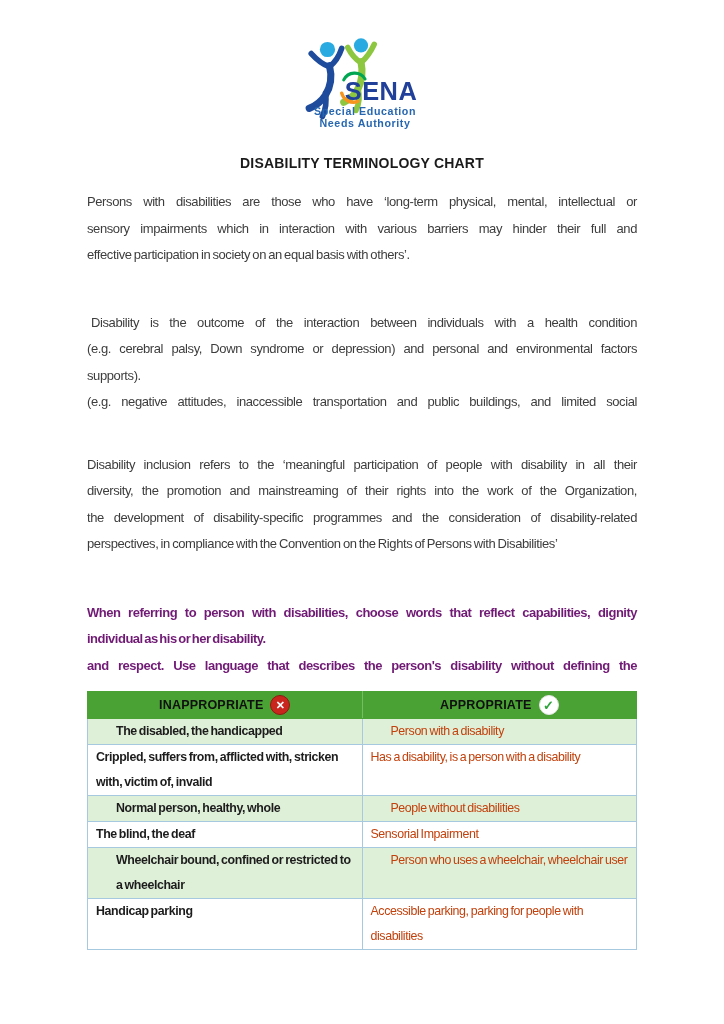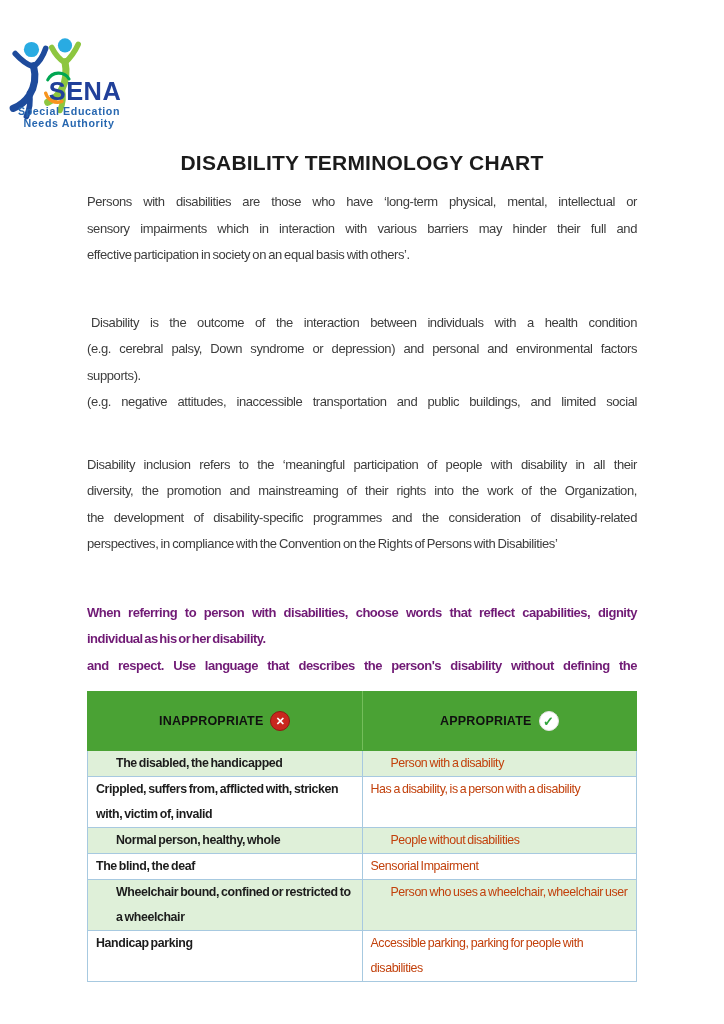--- a/index.html
+++ b/index.html
@@ -1,34 +1,34 @@
 <!DOCTYPE html>
 <html><head>
 <meta charset="utf-8">
 <style>
   html,body { margin:0; padding:0; background:#ffffff; }
   .page {
     position:relative; width:724px; height:1024px; background:#ffffff;
     font-family:"Liberation Sans", sans-serif; overflow:hidden;
   }
   
-  .logo-wrap { padding-top:36px; }
+  .logo-wrap { padding-top:36px; text-align:center; }
   .logo { width:132px; height:94px; display:inline-block; }
   .stroke-blue { stroke:#1E4B9C; stroke-width:5.5; fill:none; stroke-linecap:round; }
   .stroke-blue-thick { stroke:#1E4B9C; stroke-width:7; fill:none; stroke-linecap:round; }
   .stroke-green { stroke:#8DC63F; stroke-width:5.5; fill:none; stroke-linecap:round; }
   .stroke-green-thick { stroke:#8DC63F; stroke-width:7; fill:none; stroke-linecap:round; }
   .head { fill:#29ABE2; }
   .arc-teal { stroke:#00A652; stroke-width:3; fill:none; stroke-linecap:round; }
   .arc-orange { stroke:#F7941E; stroke-width:3.4; fill:none; stroke-linecap:round; }
   .sena-abbr { font-family:"Liberation Sans", sans-serif; font-weight:bold; font-size:25px; fill:#21409A; letter-spacing:0.5px; }
   .sena-sub { font-family:"Liberation Sans", sans-serif; font-weight:bold; font-size:10.5px; fill:#2767B0; letter-spacing:0.6px; text-anchor:middle; }
   
   .title {
-    margin:18px 0 0 0; text-align:center; font-size:21px; line-height:22px;
+    margin:18px 0 0 0; text-align:center; font-size:14px; line-height:22px;
     font-weight:bold; color:#1b1b1b; letter-spacing:0.2px;
   }
   
   .content { width:550px; margin:0 auto; }
   .para { margin:0; }
   .pline {
     font-size:13px; line-height:26.5px; color:#3d3d3d;
     letter-spacing:-0.4px; word-spacing:-1px;
     text-align:justify; text-align-last:justify;
   }
@@ -37,21 +37,21 @@
     font-weight:bold; color:#701a75; letter-spacing:-0.5px; word-spacing:-1.5px;
   }
   #p1 { margin-top:15px; }
   #p2 { margin-top:41px; }
   #p2 .pline:first-child { padding-left:4px; }
   #p3 { margin-top:36px; }
   #p4 { margin-top:42px; }
   
   table.term { margin-top:12px; width:550px; border-collapse:collapse; table-layout:fixed; }
   th {
-    background:#4AA234; height:26px; padding:16px;
+    background:#4AA234; height:26px; padding:0;
     font-size:12.5px; font-weight:bold; color:#101010; letter-spacing:0.2px;
     border:1px solid #4AA234;
   }
   th.col-inapp { border-right:1px solid #74BE5B; }
   .th-inner { display:flex; align-items:center; justify-content:center; gap:7px; }
   .icon-circle {
     display:inline-flex; align-items:center; justify-content:center;
     width:18px; height:18px; border-radius:50%; flex:0 0 auto;
   }
   .icon-x { background:#C9271E; border:1px solid #8E1A12; color:#ffffff; font-size:11px; font-weight:bold; }

